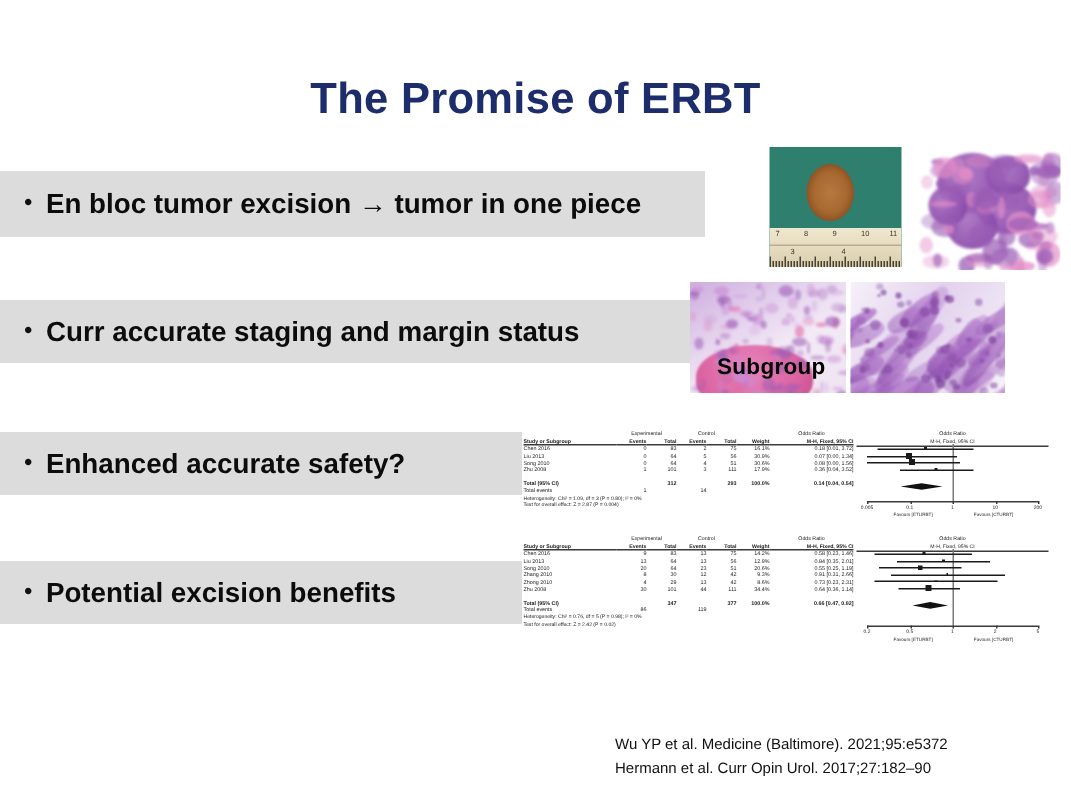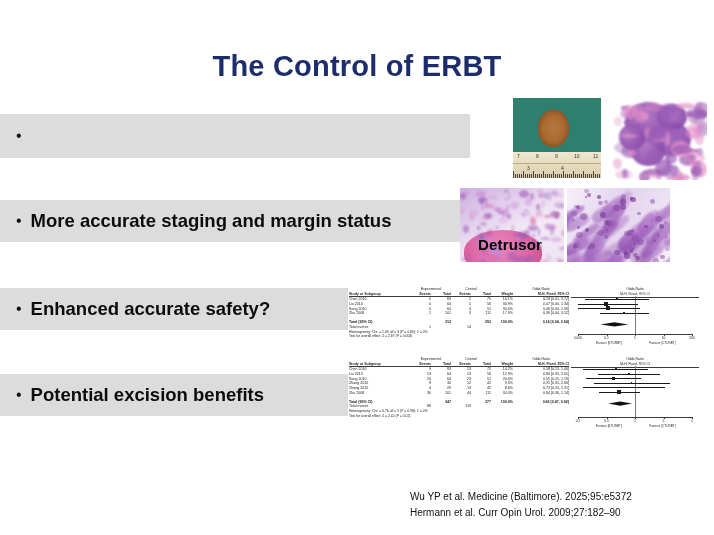--- a/index.html
+++ b/index.html
@@ -92,28 +92,29 @@
   .diamond{position:absolute;background:#111;}
 
   
   .cites{position:absolute;left:410px;top:489px;font-size:10px;color:#111;line-height:1.55;}
 </style>
 </head>
 <body>
 
 <div class="slide">
 
-  <div class="title">The Control of ERBT</div>
+  <div class="title">The Promise of ERBT</div>
 
   <div class="band" id="band1">
     <span class="bullet">•</span>
+    <span class="btext">En bloc tumor excision → tumor in one piece</span>
   </div>
   <div class="band" id="band2">
     <span class="bullet">•</span>
-    <span class="btext">More accurate staging and margin status</span>
+    <span class="btext">Curr accurate staging and margin status</span>
   </div>
   <div class="band" id="band3">
     <span class="bullet">•</span>
     <span class="btext">Enhanced accurate safety?</span>
   </div>
   <div class="band" id="band4">
     <span class="bullet">•</span>
     <span class="btext">Potential excision benefits</span>
   </div>
 
@@ -247,21 +248,21 @@
       <div style="position: absolute; left: 57.9746px; top: 35.3599px; width: 5.31255px; height: 14.5271px; border-radius: 50%; filter: blur(1.2px); opacity: 0.629097; background: rgb(228, 142, 200);"></div>
       <div style="position: absolute; left: 87.7193px; top: 36.5187px; width: 9.33265px; height: 12.612px; border-radius: 50%; filter: blur(1.2px); opacity: 0.481583; background: rgb(228, 142, 200);"></div>
       <div style="position: absolute; left: 47.6608px; top: 62.5354px; width: 16.8631px; height: 17.0916px; border-radius: 50%; filter: blur(1.2px); opacity: 0.712499; background: rgb(154, 92, 181);"></div>
       <div style="position: absolute; left: 85.8229px; top: 65.1059px; width: 8.00232px; height: 6.63236px; border-radius: 50%; filter: blur(1.2px); opacity: 0.383858; background: rgb(154, 92, 181);"></div>
       <div style="position: absolute; left: 53.4598px; top: 10.5654px; width: 18.5074px; height: 4.95671px; border-radius: 50%; filter: blur(1.2px); opacity: 0.467176; background: rgb(154, 92, 181);"></div>
       <div style="position: absolute; left: 40.9555px; top: 31.5152px; width: 17.6253px; height: 11.652px; border-radius: 50%; filter: blur(1.2px); opacity: 0.715015; background: rgb(154, 92, 181);"></div>
     </div>
 
   <div class="imgbox" id="histo">
     <div class="pane" id="hpane1">
-      <span class="detrusor-label">Detrusor</span>
+      <span class="detrusor-label">Subgroup</span>
     <div style="position: absolute; inset: 0px; background: linear-gradient(150deg, rgb(205, 174, 222) 0%, rgb(231, 214, 239) 38%, rgb(243, 234, 246) 60%, rgb(239, 227, 242) 100%);"></div>
         <div style="position: absolute; left: 4px; bottom: -10px; width: 78px; height: 42px; border-radius: 50% 50% 40% 40%; background: radial-gradient(circle at 45% 40%, rgb(232, 132, 189), rgb(217, 97, 159) 70%, rgb(199, 78, 141) 100%); filter: blur(0.6px);"></div>
         <div style="position: absolute; left: 0.0252322px; top: 5.74769px; width: 5.81388px; height: 3.52708px; border-radius: 50%; background: rgb(154, 92, 181); opacity: 0.593867; filter: blur(0.9px);"></div>
         <div style="position: absolute; left: 47.6718px; top: 3.31566px; width: 2.5237px; height: 8.82836px; border-radius: 50%; background: rgb(154, 92, 181); opacity: 0.250954; filter: blur(0.9px);"></div>
         <div style="position: absolute; left: 79.0323px; top: 5.30842px; width: 7.9158px; height: 4.94494px; border-radius: 50%; background: rgb(154, 92, 181); opacity: 0.319322; filter: blur(0.9px);"></div>
         <div style="position: absolute; left: 92.1321px; top: 5.33609px; width: 10.4786px; height: 4.02968px; border-radius: 50%; background: rgb(201, 139, 212); opacity: 0.315587; filter: blur(0.9px);"></div>
         <div style="position: absolute; left: 34.8184px; top: 62.9675px; width: 4.44339px; height: 8.27186px; border-radius: 50%; background: rgb(154, 92, 181); opacity: 0.309973; filter: blur(0.9px);"></div>
         <div style="position: absolute; left: 65.3265px; top: 10.0672px; width: 6.2426px; height: 7.72977px; border-radius: 50%; background: rgb(201, 139, 212); opacity: 0.424363; filter: blur(0.9px);"></div>
         <div style="position: absolute; left: 75.1045px; top: 24.0869px; width: 7.92385px; height: 5.21341px; border-radius: 50%; background: rgb(224, 106, 168); opacity: 0.298538; filter: blur(0.9px);"></div>
         <div style="position: absolute; left: 26.3393px; top: 42.97px; width: 5.83329px; height: 5.17806px; border-radius: 50%; background: rgb(154, 92, 181); opacity: 0.580669; filter: blur(0.9px);"></div>
@@ -722,17 +723,17 @@
         <div class="atick" style="left: 92.5px; top: 60px;"></div>
         <div class="alab" style="left: 92.5px; top: 62.4px;">2</div>
         <div class="atick" style="left: 121px; top: 60px;"></div>
         <div class="alab" style="left: 121px; top: 62.4px;">5</div>
         <div class="fav" style="left: 37.78px; top: 67px;">Favours [ETURBT]</div>
         <div class="fav" style="left: 91.36px; top: 67px;">Favours [CTURBT]</div>
       </div>
     </div>
 
   <div class="cites">
-    <div>Wu YP et al. Medicine (Baltimore). 2025;95:e5372</div>
-    <div>Hermann et al. Curr Opin Urol. 2009;27:182‒90</div>
+    <div>Wu YP et al. Medicine (Baltimore). 2021;95:e5372</div>
+    <div>Hermann et al. Curr Opin Urol. 2017;27:182‒90</div>
   </div>
 
 </div>
 
 </body></html>

